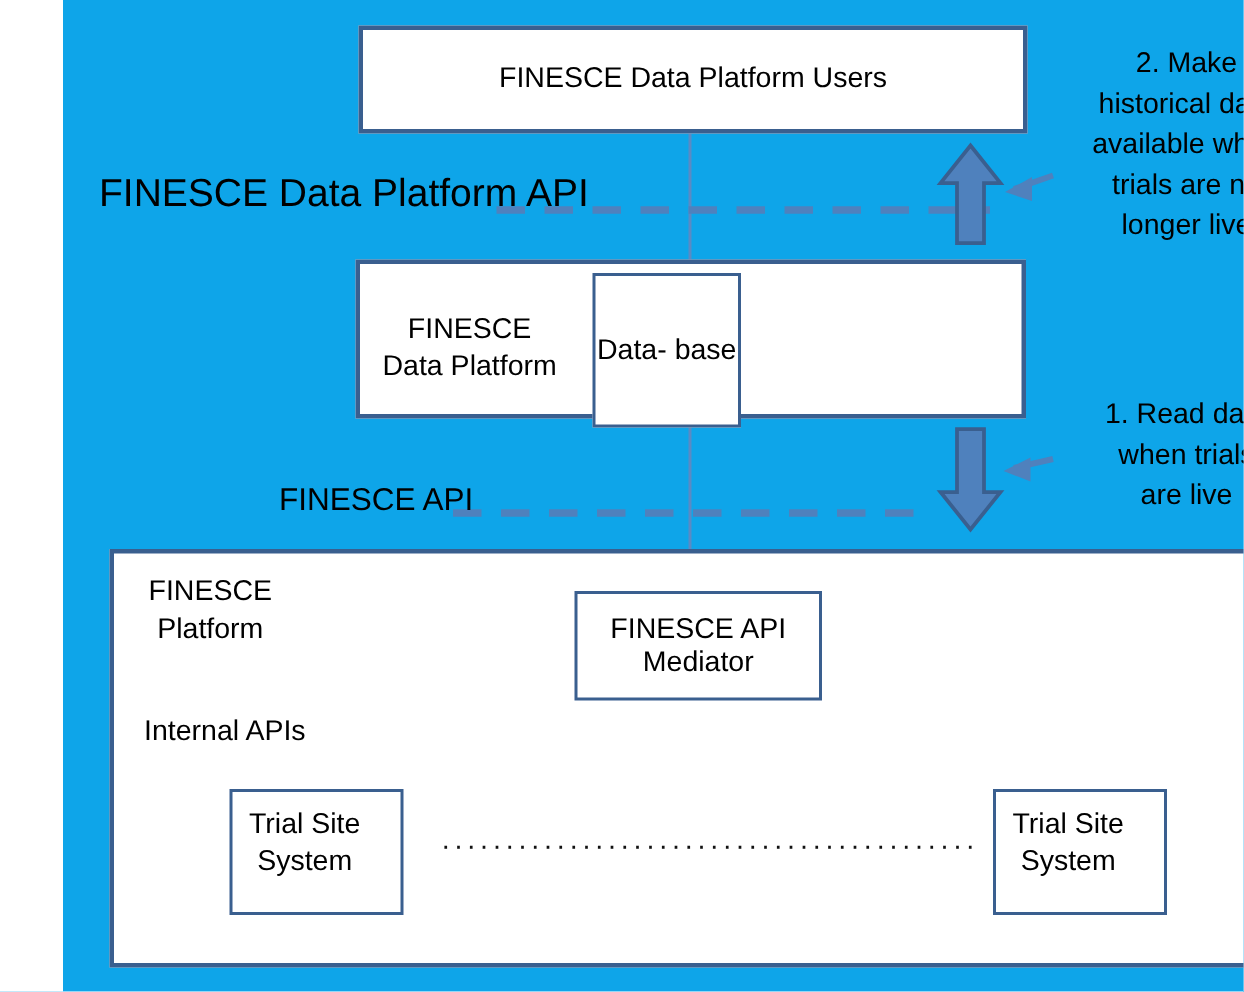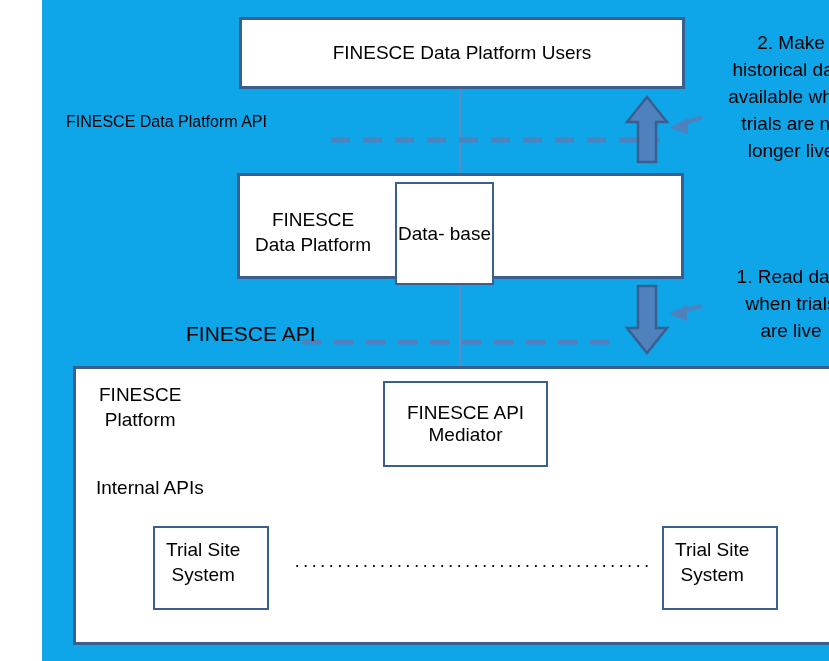--- a/index.html
+++ b/index.html
@@ -95,36 +95,36 @@
 
   <div class="box thin centered" style="left:353px; top:182px; width:99px; height:103px; font-size:19px;">
     <span>Data-
 base</span>
   </div>
 
   <div class="box" style="left:31px; top:366px; width:786px; height:279px;"></div>
   <div class="label" style="left:57px; top:383px; font-size:19px;">FINESCE
 Platform</div>
 
-  <div class="box thin centered" style="left:341px; top:381px; width:165px; height:86px; font-size:19px;">
+  <div class="box thin centered" style="left:341px; top:394px; width:165px; height:73px; font-size:19px;">
     <span>FINESCE
 API Mediator</span>
   </div>
 
   <div class="box thin" style="left:111px; top:526px; width:116px; height:84px;"></div>
   <div class="label" style="left:124px; top:538px; font-size:19px;">Trial Site
 System</div>
 
   <div class="box thin" style="left:620px; top:526px; width:116px; height:84px;"></div>
   <div class="label" style="left:633px; top:538px; font-size:19px;">Trial Site
 System</div>
 
   <div class="label" style="left:252px; top:553px; width:360px; font-size:19px; letter-spacing:2.2px; color:#111111; overflow:hidden; white-space:nowrap;">·····························································</div>
 
-  <div class="label" style="left:24px; top:112px; font-size:16px;">FINESCE Data Platform API</div>
+  <div class="label" style="left:24px; top:112px; font-size:26px;">FINESCE Data Platform API</div>
 
   <div class="label" style="left:144px; top:320px; font-size:21px;">FINESCE API</div>
 
   <div class="label" style="left:54px; top:476px; font-size:19px;">Internal APIs</div>
 
   <div class="label" style="left:670px; top:30px; width:158px; font-size:19px; line-height:1.42;">2. Make
 historical data
 available when
 trials are no
 longer live</div>

